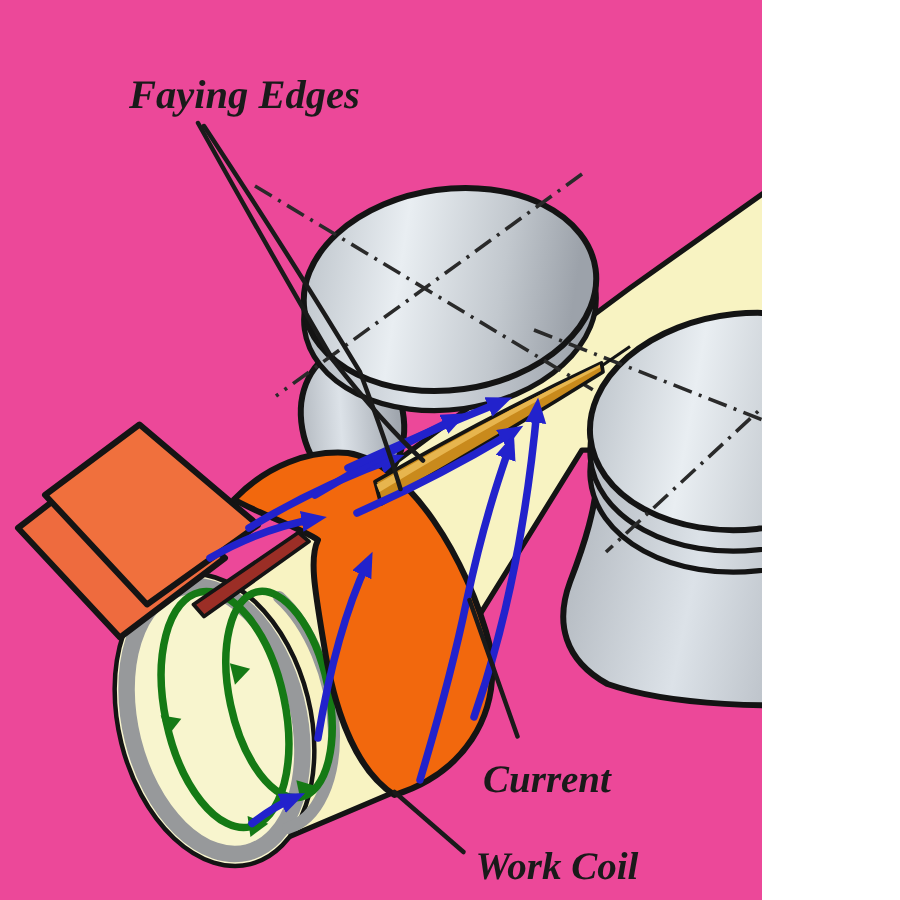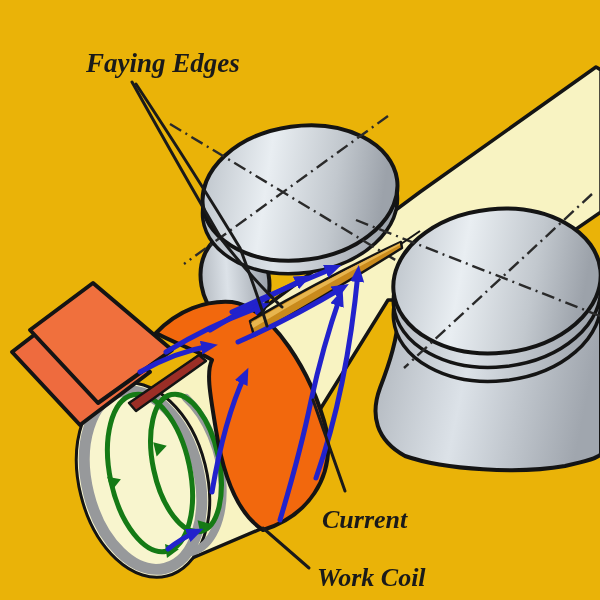--- a/index.html
+++ b/index.html
@@ -1,16 +1,16 @@
 <!DOCTYPE html>
 <html><head>
 <meta charset="utf-8">
 <style>
   html,body{margin:0;padding:0;background:#fff;}
-  .stage{width:600px;height:600px;position:relative;background:#eab308;overflow:hidden;
+  .stage{width:508px;height:600px;position:relative;background:#ec4899;overflow:hidden;
          font-family:"Liberation Serif", serif;}
   svg{display:block;}
   .lbl{font-family:"Liberation Serif", serif;font-style:italic;font-weight:600;
        fill:#1a1a1a;}
   .lbl-lg{font-size:27px;}
   .lbl-md{font-size:26px;}
   .dashdot{stroke:#2a2a2a;stroke-width:2.4;fill:none;stroke-dasharray:13 5 2 5;}
   .leader{stroke:#1a1a1a;stroke-width:3;fill:none;stroke-linecap:round;}
   .outline{stroke:#141414;stroke-linejoin:round;}
   .bluearrow{fill:none;stroke-linecap:round;}

